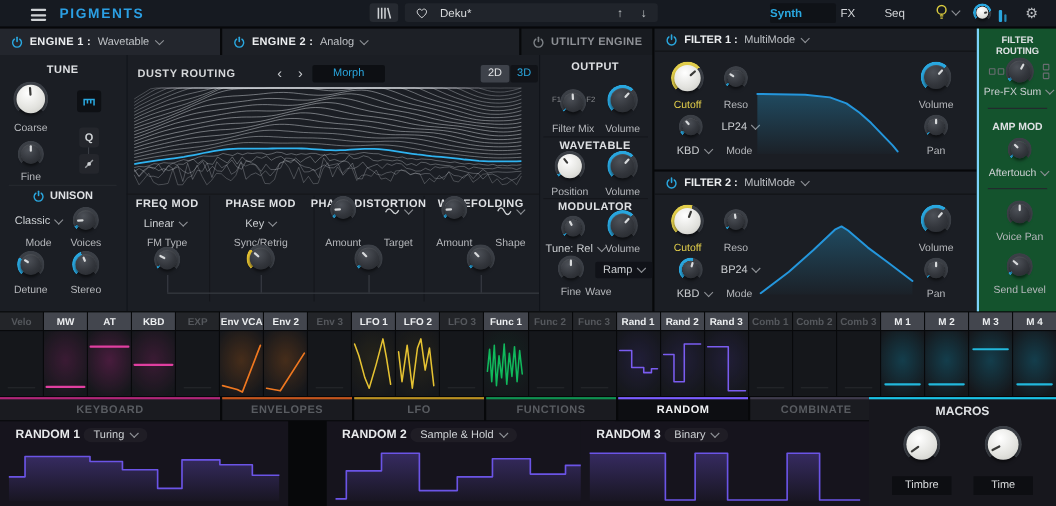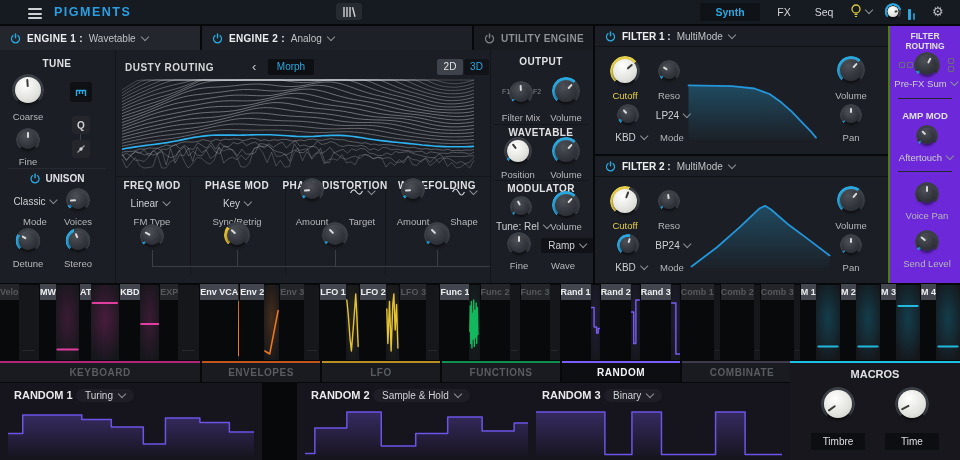--- a/index.html
+++ b/index.html
@@ -11,21 +11,21 @@
   .hamb{position:absolute;display:flex;flex-direction:column;gap:2.5px;cursor:pointer;}
   .hamb i{display:block;width:14px;height:2px;background:#cfd2d5;border-radius:1px;}
   .logo{position:absolute;font-size:12.5px;font-weight:bold;letter-spacing:1.5px;color:#2b9fe3;}
   .libbtn{position:absolute;width:26px;height:17px;background:#262a31;border-radius:3px;
           display:flex;align-items:center;justify-content:center;}
   .presetbox{position:absolute;width:230px;height:17px;background:#20242b;border-radius:3px;
              display:flex;align-items:center;padding:0 10px;box-sizing:border-box;}
   .pname{margin-left:11px;font-size:10.5px;color:#d8dadc;}
   .spacer{flex:1;}
   .arr{font-size:11px;color:#c3c6c9;margin-left:16px;cursor:pointer;}
-  .toptab{position:absolute;height:18px;line-height:18px;text-align:center;font-size:10.5px;
+  .toptab{position:absolute;height:18px;line-height:18px;text-align:left;font-size:10.5px;
           color:#d5d7da;cursor:pointer;}
   .toptab.active{background:#0f1217;border-radius:2px;color:#2aa8e0;font-weight:bold;}
   .meter{position:absolute;display:flex;align-items:flex-end;gap:2px;height:16px;}
   .meter i{display:block;width:2.5px;background:#2aa8e0;border-radius:1px;}
   .gear{position:absolute;font-size:13px;color:#b9bcc0;cursor:pointer;line-height:16px;}
   
   .etab{position:absolute;top:26px;height:24px;display:flex;align-items:center;gap:6px;
         padding-left:10px;box-sizing:border-box;background:#1d2026;cursor:pointer;}
   .etab b{font-size:10px;color:#eceef0;letter-spacing:.3px;}
   .etab .eval{font-size:10px;color:#bfc2c6;}
@@ -68,30 +68,30 @@
   .sqbtn.dkbg{background:#0e1014;}
   .mbtn{position:absolute;height:16px;line-height:16px;text-align:center;font-size:10px;
         border-radius:2px;cursor:pointer;}
   .conn{position:absolute;background:#3a3e45;}
   
   .fpanel{position:absolute;background:#1b1e24;}
   .fhead{position:absolute;left:0;top:0;right:0;height:20px;display:flex;align-items:center;
          gap:6px;padding-left:10px;border-bottom:1px solid #101216;}
   .fhead b{font-size:10px;color:#eceef0;}
   .fhead .fval{font-size:10px;color:#bfc2c6;}
-  .rcol{position:absolute;background:#6d28d9;border-left:2px solid #4d7c0f;box-sizing:border-box;}
+  .rcol{position:absolute;background:#14532d;border-left:2px solid #7dd3fc;box-sizing:border-box;}
   .rtitle{position:absolute;left:0;right:0;text-align:center;font-weight:bold;color:#dfe1e4;}
   .hdiv{position:absolute;left:8px;right:8px;height:1px;background:#24272d;}
   .ric{position:absolute;display:flex;gap:2px;}
   .ric.v{flex-direction:column;}
   .ric i{display:block;width:4px;height:4px;border:1px solid #6a6d72;border-radius:1px;}
   
   .strip{position:absolute;left:0;top:284px;width:960px;height:76px;background:#08090b;
          display:grid;grid-template-columns:repeat(24,1fr);gap:1px;}
-  .slot{display:flex;flex-direction:row;cursor:pointer;min-width:0;}
+  .slot{display:flex;flex-direction:column;cursor:pointer;min-width:0;}
   .slot-label{height:16px;line-height:16px;text-align:center;font-size:9px;font-weight:bold;
               color:#55585d;background:#232529;overflow:hidden;white-space:nowrap;}
   .slot-label.on{color:#eceef0;background:#43464e;}
   .slot-wave{flex:1;position:relative;background:#15171b;margin-top:1px;}
   .slot-wave.dim::after{content:"";position:absolute;left:18%;right:18%;bottom:12%;height:1px;
                         background:#26282c;}
   
   .gtab{position:absolute;top:361px;height:21px;box-sizing:border-box;border-top:2px solid #333;
         background:#1a1b20;color:#595c61;font-size:10px;font-weight:bold;letter-spacing:.5px;
         text-align:center;line-height:19px;cursor:pointer;overflow:hidden;}
@@ -121,20 +121,29 @@
         <i></i>
         <i></i>
       </div>
     <div class="logo" style="left:54px;top:5px">PIGMENTS</div>
     <div class="libbtn" style="left:336px;top:3px">
       <svg width="14" height="12" viewBox="0 0 14 12">
         <path d="M2 1v10M5 1v10M8 1v10" stroke="#cfd2d5" stroke-width="1.4"></path>
         <path d="M10.5 1.2 13 10.8" stroke="#cfd2d5" stroke-width="1.4"></path>
       </svg>
     </div>
+    <div class="presetbox" style="left:368px;top:3px">
+      <svg width="11" height="10" viewBox="0 0 12 11">
+        <path d="M6 10 C1 6.5 .5 3.5 2.2 2 C3.6 .8 5.3 1.5 6 2.8 C6.7 1.5 8.4 .8 9.8 2 C11.5 3.5 11 6.5 6 10Z" fill="none" stroke="#d4d6d9"></path>
+      </svg>
+      <span class="pname">Deku*</span>
+      <span class="spacer"></span>
+      <span class="arr">↑</span>
+      <span class="arr">↓</span>
+    </div>
     <div class="toptab active" style="left:700px;top:3px;width:60px">Synth</div>
     <div class="toptab" style="left:764px;top:3px;width:40px">FX</div>
     <div class="toptab" style="left:804px;top:3px;width:40px">Seq</div>
     <svg class="abs" style="left:850px;top:4px" width="12" height="15" viewBox="0 0 12 15">
       <circle cx="6" cy="5" r="4" fill="none" stroke="#d9ca3e" stroke-width="1.3"></circle>
       <path d="M4.5 10.5h3M4.9 12.5h2.2" stroke="#d9ca3e" stroke-width="1.2"></path>
     </svg>
     <span class="caret abs" style="left:866px;top:10px"></span>
     <div class="k kabs" style="left: 893px; top: 3px; width: 17px; height: 17px;">
         <div class="kring" style="background: conic-gradient(from 225deg, rgb(42, 168, 224) 0deg, rgb(42, 168, 224) 216deg, rgb(60, 64, 71) 216deg, rgb(60, 64, 71) 270deg, rgba(0, 0, 0, 0) 270deg, rgba(0, 0, 0, 0) 360deg);"></div>
@@ -253,21 +262,21 @@
       <div class="kptr" style="transform: rotate(-22deg);">
         <div class="kpin"></div>
       </div>
     </div>
   <div class="lab" style="left:28px;top:258px">Detune</div>
   <div class="lab" style="left:78px;top:258px">Stereo</div>
 
   <div class="lab-left" style="left:125px;top:62px">DUSTY ROUTING</div>
   <span class="abs" style="left:252px;top:59px;font-size:13px;color:#c8cbce;cursor:pointer">‹</span>
   <span class="abs" style="left:271px;top:59px;font-size:13px;color:#c8cbce;cursor:pointer">›</span>
-  <div class="mbtn" style="left:268px;top:59px;width:46px;background:#0d0f13;color:#2aa8e0">Morph</div>
+  <div class="mbtn" style="left:284px;top:59px;width:66px;background:#0d0f13;color:#2aa8e0">Morph</div>
   <div class="mbtn" style="left:437px;top:59px;width:26px;background:#3e424a;color:#e2e4e6">2D</div>
   <div class="mbtn" style="left:464px;top:59px;width:25px;background:#111318;color:#2aa8e0">3D</div>
   <svg class="wtsvg" style="left:118px;top:78px" width="368" height="92" viewBox="0 0 368 92" id="wt3d">
       <polyline points="4.0,12.0 8.9,8.9 13.9,5.9 18.8,2.8 23.8,2.0 28.7,2.0 33.7,2.0 38.6,2.0 43.5,2.0 48.4,2.0 53.4,2.0 58.3,2.0 63.2,2.0 68.0,2.0 72.9,2.0 77.8,2.0 82.6,2.0 87.5,2.0 92.3,2.0 97.1,2.0 101.9,2.0 106.7,2.0 111.4,2.0 116.2,2.0 120.9,2.0 125.6,2.0 130.3,2.0 135.0,2.0 139.7,2.0 144.3,2.0 148.9,2.0 153.5,2.0 158.1,2.0 162.7,2.0 167.2,2.0 171.7,2.0 176.2,2.0 180.7,2.0 185.2,2.0 189.6,2.0 194.0,2.0 198.4,2.0 202.8,2.0 207.1,2.0 211.4,2.0 215.7,2.0 220.0,2.0 224.3,2.0 228.5,2.0 232.7,2.0 236.9,2.0 241.1,2.0 245.3,2.0 249.4,2.0 253.5,2.0 257.6,2.0 261.7,2.0 265.8,2.0 269.8,2.0 273.9,2.0 277.9,2.0 281.9,2.0 285.9,2.0 289.9,2.0 293.8,2.0 297.8,2.0 301.7,2.0 305.6,2.0 309.6,2.0 313.5,2.0 317.4,2.0 321.2,2.0 325.1,2.0 329.0,2.0 332.9,2.0 336.7,2.1 340.6,2.0 344.4,2.0 348.3,2.0 352.1,2.0 356.0,2.0" fill="none" stroke="rgba(222,226,231,0.28)" stroke-width="0.8"></polyline>
       <polyline points="4.0,15.0 8.9,11.8 13.9,8.8 18.8,5.8 23.7,3.1 28.6,2.0 33.5,2.0 38.4,2.0 43.4,2.0 48.3,2.0 53.1,2.0 58.0,2.0 62.9,2.0 67.8,2.0 72.6,2.0 77.5,2.0 82.3,2.0 87.1,2.0 91.9,2.0 96.7,2.0 101.5,2.0 106.3,2.0 111.0,2.0 115.8,2.0 120.5,2.0 125.2,2.0 129.9,2.0 134.5,2.0 139.2,2.0 143.8,2.0 148.4,2.0 153.0,2.0 157.6,2.0 162.1,2.0 166.7,2.0 171.2,2.0 175.7,2.0 180.1,2.0 184.6,2.0 189.0,2.0 193.4,2.0 197.8,2.0 202.2,2.0 206.5,2.0 210.9,2.0 215.2,2.0 219.5,2.0 223.7,2.0 228.0,2.0 232.2,2.0 236.4,2.0 240.6,2.0 244.8,2.0 248.9,2.0 253.1,2.0 257.2,2.0 261.3,2.0 265.4,2.0 269.4,2.0 273.5,2.0 277.5,2.0 281.5,2.0 285.5,2.0 289.5,2.0 293.5,2.0 297.5,2.0 301.4,2.0 305.4,2.0 309.3,2.0 313.2,2.0 317.1,2.0 321.1,3.1 325.0,4.3 328.8,5.1 332.7,5.6 336.6,5.7 340.5,5.6 344.4,5.0 348.3,4.2 352.1,3.1 356.0,2.0" fill="none" stroke="rgba(222,226,231,0.31)" stroke-width="0.8"></polyline>
       <polyline points="4.0,17.9 8.9,14.8 13.8,12.0 18.7,9.4 23.6,7.0 28.5,4.7 33.4,2.6 38.3,2.0 43.2,2.0 48.1,2.0 52.9,2.0 57.8,2.0 62.6,2.0 67.5,2.0 72.3,2.0 77.2,2.0 82.0,2.0 86.8,2.0 91.6,2.0 96.3,2.0 101.1,2.0 105.9,2.0 110.6,2.0 115.3,2.0 120.0,2.0 124.7,2.0 129.4,2.0 134.0,2.0 138.7,2.0 143.3,2.0 147.9,2.0 152.5,2.0 157.0,2.0 161.6,2.0 166.1,2.0 170.6,2.0 175.1,2.0 179.6,2.0 184.0,2.0 188.5,2.0 192.9,2.0 197.3,2.0 201.6,2.0 206.0,2.0 210.3,2.0 214.6,2.0 218.9,2.0 223.2,2.0 227.4,2.0 231.7,2.0 235.9,2.0 240.1,2.0 244.3,2.0 248.4,2.0 252.6,2.0 256.7,2.0 260.8,2.0 264.9,2.0 269.0,2.0 273.1,2.0 277.1,2.0 281.1,2.0 285.2,2.0 289.2,2.0 293.2,2.0 297.2,2.0 301.1,2.0 305.1,2.0 309.0,2.4 313.0,4.3 316.9,5.9 320.9,7.2 324.8,8.2 328.7,8.8 332.6,9.1 336.5,9.2 340.4,8.9 344.3,8.4 348.2,7.6 352.1,6.5 356.0,5.0" fill="none" stroke="rgba(222,226,231,0.34)" stroke-width="0.8"></polyline>
       <polyline points="4.0,20.9 8.9,18.0 13.8,15.5 18.6,13.1 23.5,10.8 28.4,8.7 33.3,6.6 38.1,4.6 43.0,2.5 47.9,2.0 52.7,2.0 57.6,2.0 62.4,2.0 67.2,2.0 72.0,2.0 76.8,2.0 81.6,2.0 86.4,2.0 91.2,2.0 96.0,2.0 100.7,2.0 105.4,2.0 110.2,2.0 114.9,2.0 119.6,2.0 124.2,2.0 128.9,2.0 133.5,2.0 138.2,2.0 142.8,2.0 147.4,2.0 152.0,2.0 156.5,2.0 161.1,2.0 165.6,2.0 170.1,2.0 174.6,2.0 179.0,2.0 183.5,2.0 187.9,2.0 192.3,2.0 196.7,2.0 201.1,2.0 205.4,2.0 209.8,2.0 214.1,2.0 218.4,2.0 222.7,2.0 226.9,2.0 231.2,2.0 235.4,2.0 239.6,2.0 243.8,2.0 247.9,2.0 252.1,2.0 256.2,2.0 260.4,2.0 264.5,2.0 268.6,2.0 272.6,2.0 276.7,2.0 280.8,2.0 284.8,2.0 288.8,2.0 292.8,2.0 296.8,2.0 300.8,3.3 304.8,5.2 308.8,7.0 312.8,8.6 316.7,9.9 320.7,11.0 324.6,11.7 328.5,12.2 332.5,12.4 336.4,12.4 340.3,12.2 344.2,11.8 348.2,11.0 352.1,10.0 356.0,8.6" fill="none" stroke="rgba(222,226,231,0.37)" stroke-width="0.8"></polyline>
       <polyline points="4.0,23.8 8.9,21.2 13.7,18.9 18.6,16.6 23.4,14.4 28.3,12.3 33.1,10.2 38.0,8.2 42.8,6.3 47.7,4.5 52.5,2.9 57.3,2.0 62.1,2.0 66.9,2.0 71.7,2.0 76.5,2.0 81.3,2.0 86.1,2.0 90.8,2.0 95.6,2.0 100.3,2.0 105.0,2.0 109.7,2.0 114.4,2.0 119.1,2.0 123.8,2.0 128.4,2.0 133.1,2.0 137.7,2.0 142.3,2.0 146.9,2.0 151.4,2.0 156.0,2.0 160.5,2.0 165.0,2.0 169.5,2.0 174.0,2.0 178.5,2.0 182.9,2.0 187.4,2.0 191.8,2.0 196.2,2.0 200.5,2.0 204.9,2.0 209.2,2.0 213.5,2.0 217.8,2.0 222.1,2.0 226.4,2.0 230.6,2.0 234.9,2.0 239.1,2.0 243.3,2.0 247.5,2.0 251.6,2.0 255.8,2.0 259.9,2.0 264.0,2.0 268.1,2.0 272.2,2.0 276.3,2.0 280.4,2.0 284.4,2.0 288.5,2.6 292.5,4.5 296.5,6.4 300.5,8.1 304.5,9.7 308.5,11.1 312.5,12.4 316.5,13.5 320.5,14.4 324.4,15.0 328.4,15.5 332.3,15.7 336.3,15.8 340.2,15.6 344.2,15.2 348.1,14.5 352.1,13.5 356.0,12.1" fill="none" stroke="rgba(222,226,231,0.40)" stroke-width="0.8"></polyline>
       <polyline points="4.0,26.8 8.8,24.4 13.7,22.1 18.5,19.9 23.4,17.8 28.2,15.8 33.0,13.8 37.8,12.0 42.7,10.4 47.5,9.0 52.3,7.7 57.1,6.6 61.9,5.5 66.7,4.4 71.5,3.2 76.2,2.0 81.0,2.0 85.7,2.0 90.5,2.0 95.2,2.0 99.9,2.0 104.6,2.0 109.3,2.0 114.0,2.0 118.7,2.0 123.3,2.0 127.9,2.0 132.6,2.0 137.2,2.0 141.8,2.0 146.3,2.0 150.9,2.0 155.5,2.0 160.0,2.0 164.5,2.0 169.0,2.0 173.5,2.0 177.9,2.0 182.4,2.0 186.8,2.0 191.2,2.0 195.6,2.0 200.0,2.0 204.3,2.0 208.7,2.0 213.0,2.0 217.3,2.0 221.6,2.0 225.9,2.0 230.1,2.0 234.3,2.0 238.6,2.0 242.8,2.0 247.0,2.0 251.1,2.0 255.3,2.0 259.5,2.0 263.6,2.0 267.7,2.0 271.8,2.0 275.9,2.3 280.0,4.2 284.1,6.0 288.1,7.8 292.2,9.4 296.2,10.9 300.3,12.2 304.3,13.5 308.3,14.7 312.3,15.8 316.3,16.8 320.3,17.7 324.3,18.4 328.2,18.9 332.2,19.2 336.2,19.2 340.2,19.0 344.1,18.6 348.1,17.9 352.0,16.9 356.0,15.6" fill="none" stroke="rgba(222,226,231,0.43)" stroke-width="0.8"></polyline>
       <polyline points="4.0,29.8 8.8,27.4 13.6,25.3 18.5,23.2 23.3,21.2 28.1,19.4 32.9,17.7 37.7,16.2 42.5,14.9 47.3,13.6 52.1,12.4 56.9,11.1 61.6,9.7 66.4,8.1 71.2,6.3 75.9,4.3 80.7,2.0 85.4,2.0 90.1,2.0 94.8,2.0 99.5,2.0 104.2,2.0 108.9,2.0 113.6,2.0 118.2,2.0 122.8,2.0 127.5,2.0 132.1,2.0 136.7,2.0 141.3,2.0 145.8,2.0 150.4,2.0 154.9,2.0 159.4,2.0 163.9,2.0 168.4,2.0 172.9,2.0 177.4,2.0 181.8,2.0 186.2,2.0 190.6,2.0 195.0,2.0 199.4,2.0 203.8,2.0 208.1,2.0 212.4,2.0 216.7,2.0 221.0,2.0 225.3,2.0 229.6,2.0 233.8,2.0 238.1,2.0 242.3,2.0 246.5,2.0 250.7,2.0 254.8,2.0 259.0,2.0 263.2,2.4 267.3,4.2 271.4,6.0 275.5,7.8 279.6,9.5 283.7,11.0 287.8,12.3 291.9,13.6 295.9,14.8 300.0,15.9 304.0,17.0 308.0,18.1 312.1,19.3 316.1,20.3 320.1,21.2 324.1,21.9 328.1,22.4 332.1,22.6 336.1,22.6 340.1,22.4 344.1,21.9 348.0,21.3 352.0,20.3 356.0,19.1" fill="none" stroke="rgba(222,226,231,0.45)" stroke-width="0.8"></polyline>
@@ -437,21 +446,21 @@
       <div class="kbody kdark"></div>
       <div class="kptr" style="transform: rotate(0deg);">
         <div class="kpin"></div>
       </div>
     </div>
   <div class="sel boxed" style="left:567px;top:238px">
     <span>Ramp</span>
       <span class="caret"></span>
   </div>
   <div class="lab" style="left:519px;top:260px">Fine</div>
-  <div class="lab" style="left:563px;top:260px">Wave</div>
+  <div class="lab" style="left:544px;top:260px">Wave</div>
 
   <div class="fpanel" style="left:595px;top:26px;width:293px;height:128px">
     <div class="fhead">
       <span class="pwr">
           <svg width="11" height="11" viewBox="0 0 12 12">
             <path d="M6 1v4.2" stroke="#2aa8e0" stroke-width="1.6" stroke-linecap="round"></path>
             <path d="M3.4 2.8a4.4 4.4 0 1 0 5.2 0" fill="none" stroke="#2aa8e0" stroke-width="1.4" stroke-linecap="round"></path>
           </svg>
         </span>
       <b>FILTER 1 :</b>

